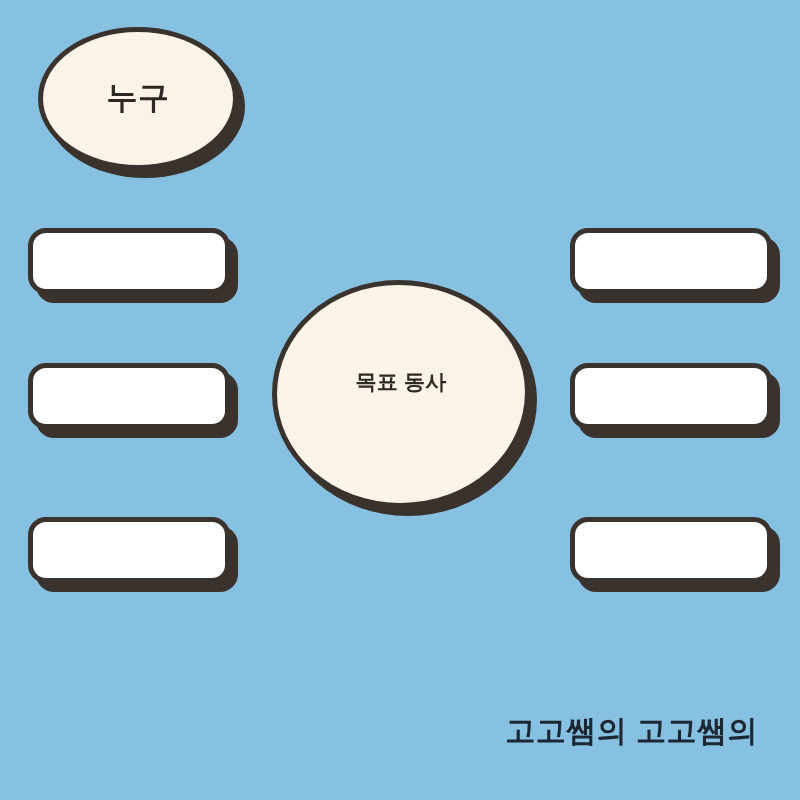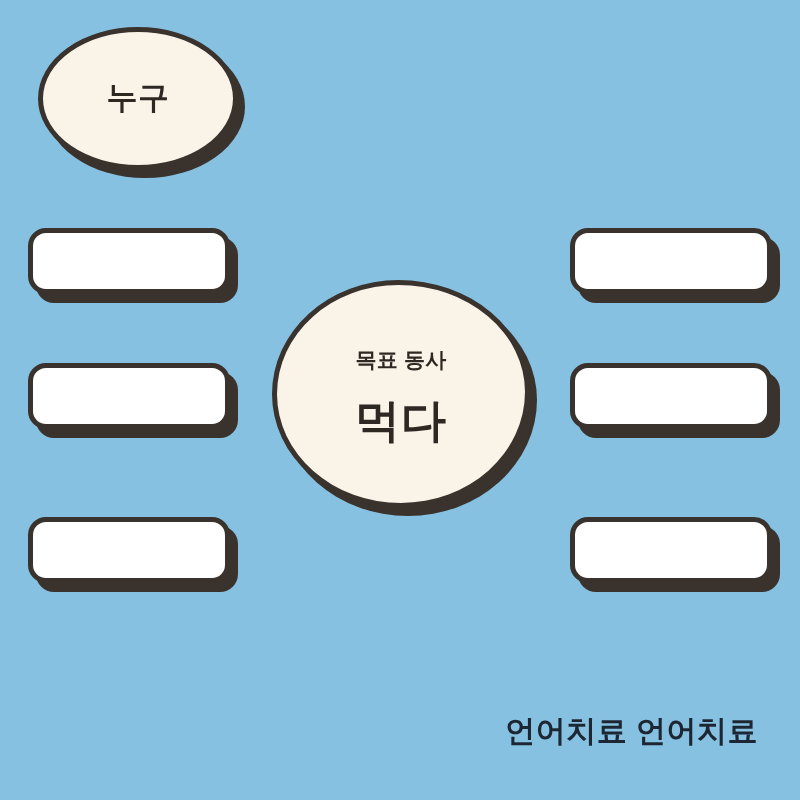--- a/index.html
+++ b/index.html
@@ -122,26 +122,25 @@
 
 <div id="worksheet">
 
   <div class="node ellipse ellipse-who">
     <span class="ellipse-label">누구</span>
   </div>
 
 
   <div class="node circle-main center-circle">
     <span class="center-sublabel">목표 동사</span>
-    <span class="center-mainlabel">먹다</span>
   </div>
 
   <div class="slot slot-l1"></div>
   <div class="slot slot-l2"></div>
   <div class="slot slot-l3"></div>
 
   <div class="slot slot-r1"></div>
   <div class="slot slot-r2"></div>
   <div class="slot slot-r3"></div>
 
-  <div class="watermark">언어치료 언어치료</div>
+  <div class="watermark">고고쌤의 고고쌤의</div>
 
 </div>
 
 </body></html>

